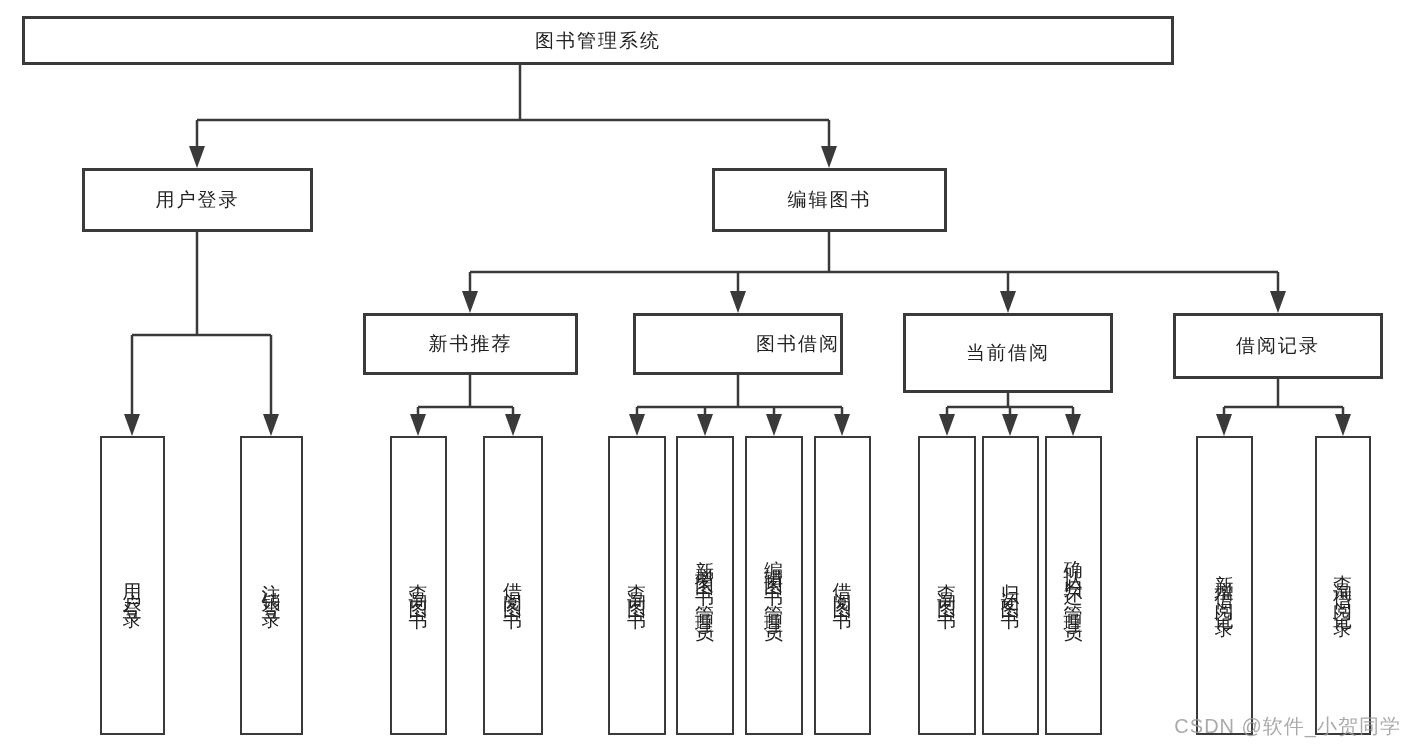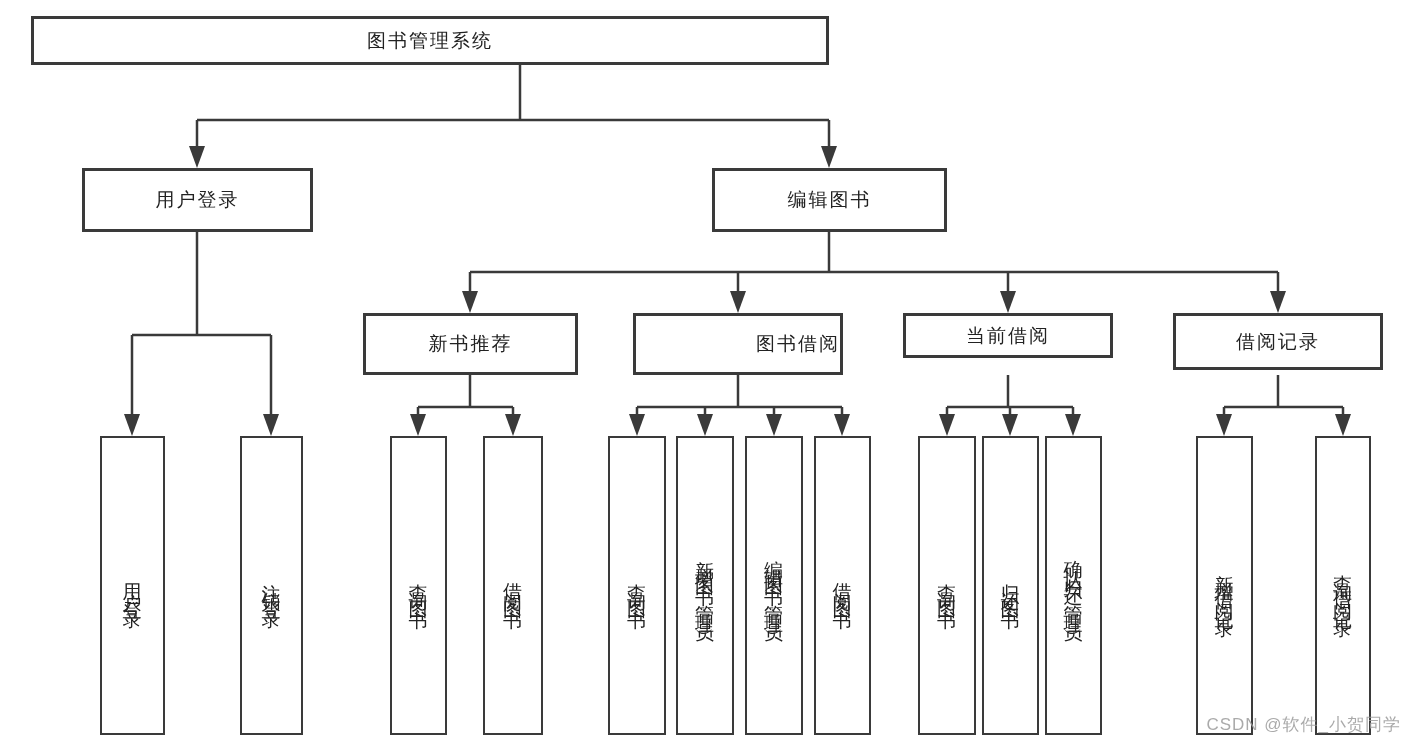--- a/index.html
+++ b/index.html
@@ -27,21 +27,21 @@
     box-sizing:border-box;
   }
   .vbox .vtext {
     writing-mode:vertical-rl;
     font-size:19px; letter-spacing:9px; color:#222222;
     line-height:1;
   }
   #watermark {
     position:absolute; z-index:5;
     right:4px; top:713px;
-    font-size:17px;
+    font-size:20px;
     color:rgba(155,155,155,0.85);
     letter-spacing:1px;
     white-space:nowrap;
   }
 </style>
 </head>
 <body>
 
 <div id="canvas">
 
@@ -104,41 +104,41 @@
       <polygon points="766,414 782,414 774,436"></polygon>
       <polygon points="834,414 850,414 842,436"></polygon>
       <polygon points="939,414 955,414 947,436"></polygon>
       <polygon points="1002,414 1018,414 1010,436"></polygon>
       <polygon points="1065,414 1081,414 1073,436"></polygon>
       <polygon points="1216,414 1232,414 1224,436"></polygon>
       <polygon points="1335,414 1351,414 1343,436"></polygon>
     </g>
   </svg>
 
-  <div class="hbox" style="left:31px; top:16px; width:798px; height:49px;">
+  <div class="hbox" style="left:22px; top:16px; width:1152px; height:49px;">
     <span>图书管理系统</span>
   </div>
 
   <div class="hbox" style="left:82px; top:168px; width:231px; height:64px;">
     <span>用户登录</span>
   </div>
   <div class="hbox" style="left:712px; top:168px; width:235px; height:64px;">
     <span>编辑图书</span>
   </div>
 
   <div class="hbox" style="left:363px; top:313px; width:215px; height:62px;">
     <span>新书推荐</span>
   </div>
   <div class="hbox" style="left:633px; top:313px; width:210px; height:62px;justify-content:flex-end;">
     <span>图书借阅</span>
   </div>
-  <div class="hbox" style="left:903px; top:313px; width:210px; height:45px;">
+  <div class="hbox" style="left:903px; top:313px; width:210px; height:80px;">
     <span>当前借阅</span>
   </div>
-  <div class="hbox" style="left:1173px; top:313px; width:210px; height:57px;">
+  <div class="hbox" style="left:1173px; top:313px; width:210px; height:66px;">
     <span>借阅记录</span>
   </div>
 
   <div class="vbox" style="left:100px; top:436px; width:65px; height:299px;">
     <span class="vtext">用户登录</span>
   </div>
   <div class="vbox" style="left:240px; top:436px; width:63px; height:299px;">
     <span class="vtext">注销登录</span>
   </div>
 

